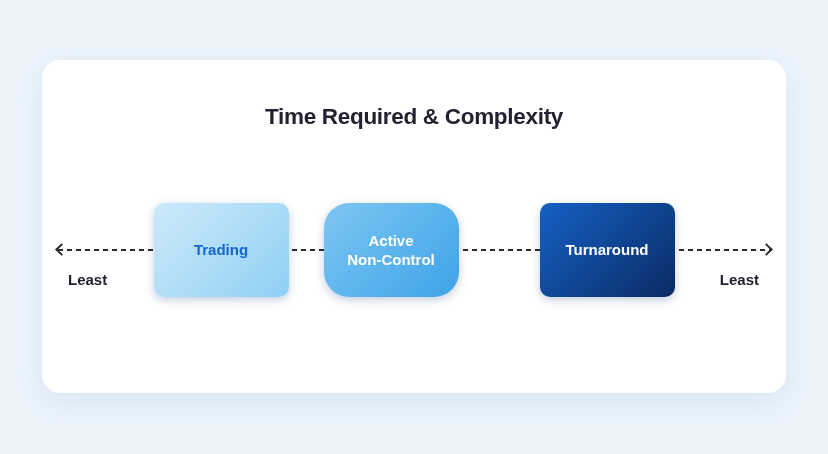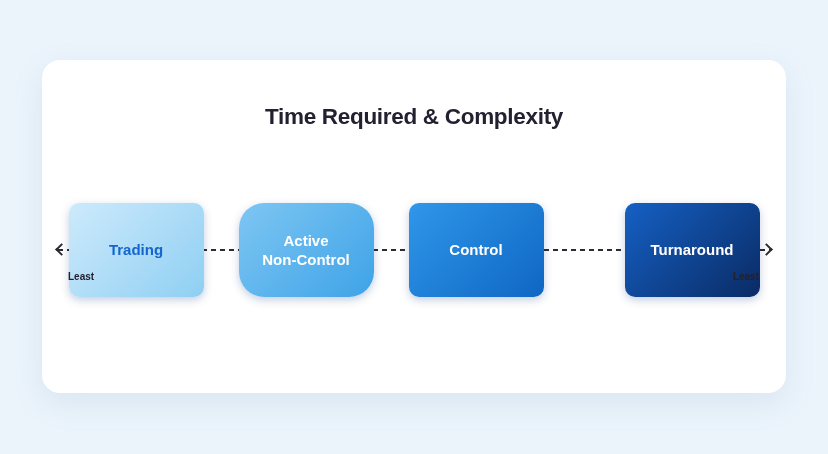--- a/index.html
+++ b/index.html
@@ -68,21 +68,21 @@
     justify-content: center;
     text-align: center;
     font-size: 15px;
     font-weight: 700;
     line-height: 1.3;
     white-space: pre-line;
     box-shadow: 0 3px 8px rgba(15,60,130,0.25);
   }
   .axis-label {
     position: absolute;
-    font-size: 10px;
+    font-size: 15px;
     font-weight: 600;
     color: #232030;
     z-index: 1;
   }
   .axis-label.least { left: 26px; top: 211px; }
   .axis-label.most  { right: 27px; top: 211px; }
 </style>
 </head>
 <body>
 
@@ -96,23 +96,20 @@
     <span class="chevron right"></span>
 
     <div class="stages">
       <div class="stage" style="background: linear-gradient(135deg, rgb(205, 234, 251), rgb(143, 207, 243)); color: rgb(21, 101, 207);">
         <span>Trading</span>
       </div>
       <div class="stage" style="background: linear-gradient(135deg, rgb(126, 198, 243), rgb(62, 163, 231)); color: rgb(255, 255, 255); border-radius: 25px;">
         <span>Active
 Non-Control</span>
       </div>
-      <div class="stage" style="background: linear-gradient(135deg, rgb(47, 151, 233), rgb(15, 102, 196)); color: rgb(255, 255, 255);">
-        <span>Control</span>
-      </div>
       <div class="stage" style="background: linear-gradient(135deg, rgb(21, 96, 196), rgb(10, 43, 100)); color: rgb(255, 255, 255); margin-left: 46px;">
         <span>Turnaround</span>
       </div>
     </div>
 
     <div class="axis-label least">Least</div>
     <div class="axis-label most">Least</div>
 
   </div>
 </div>

